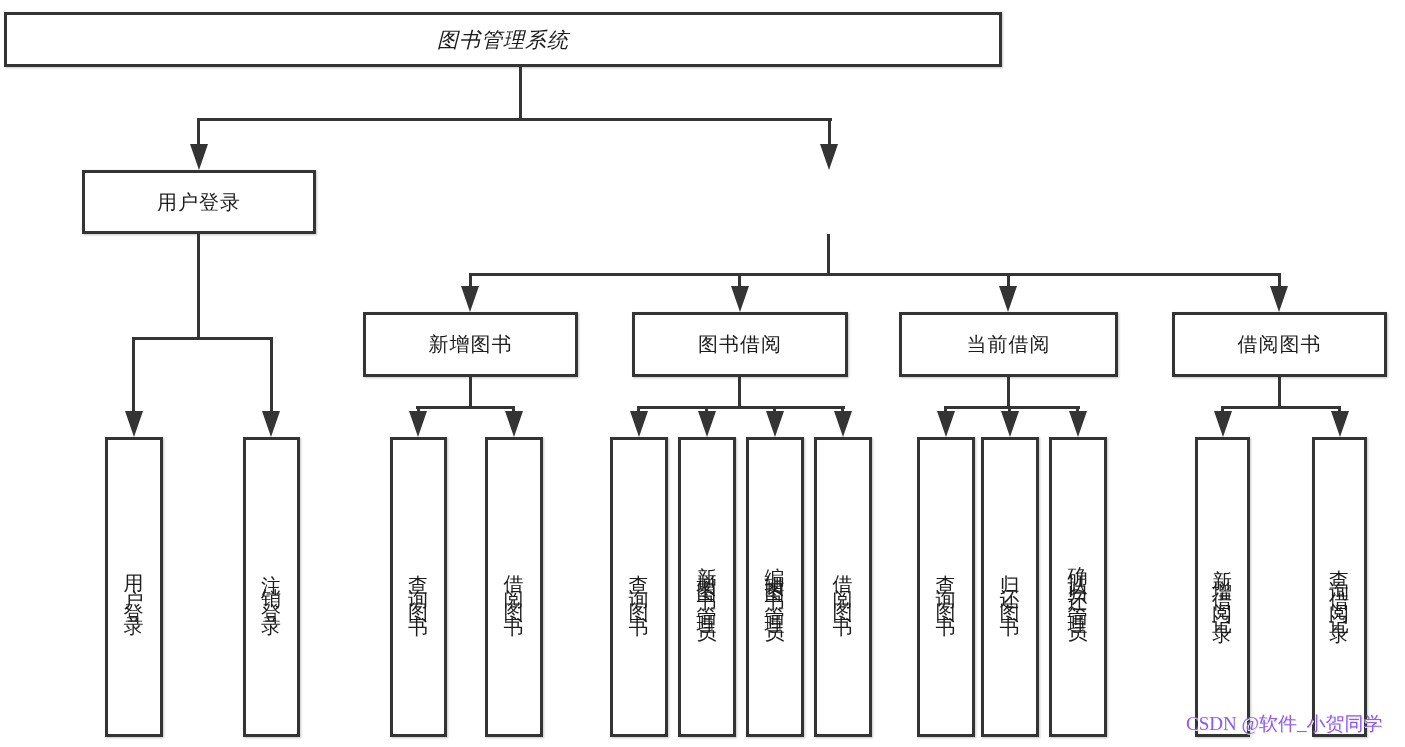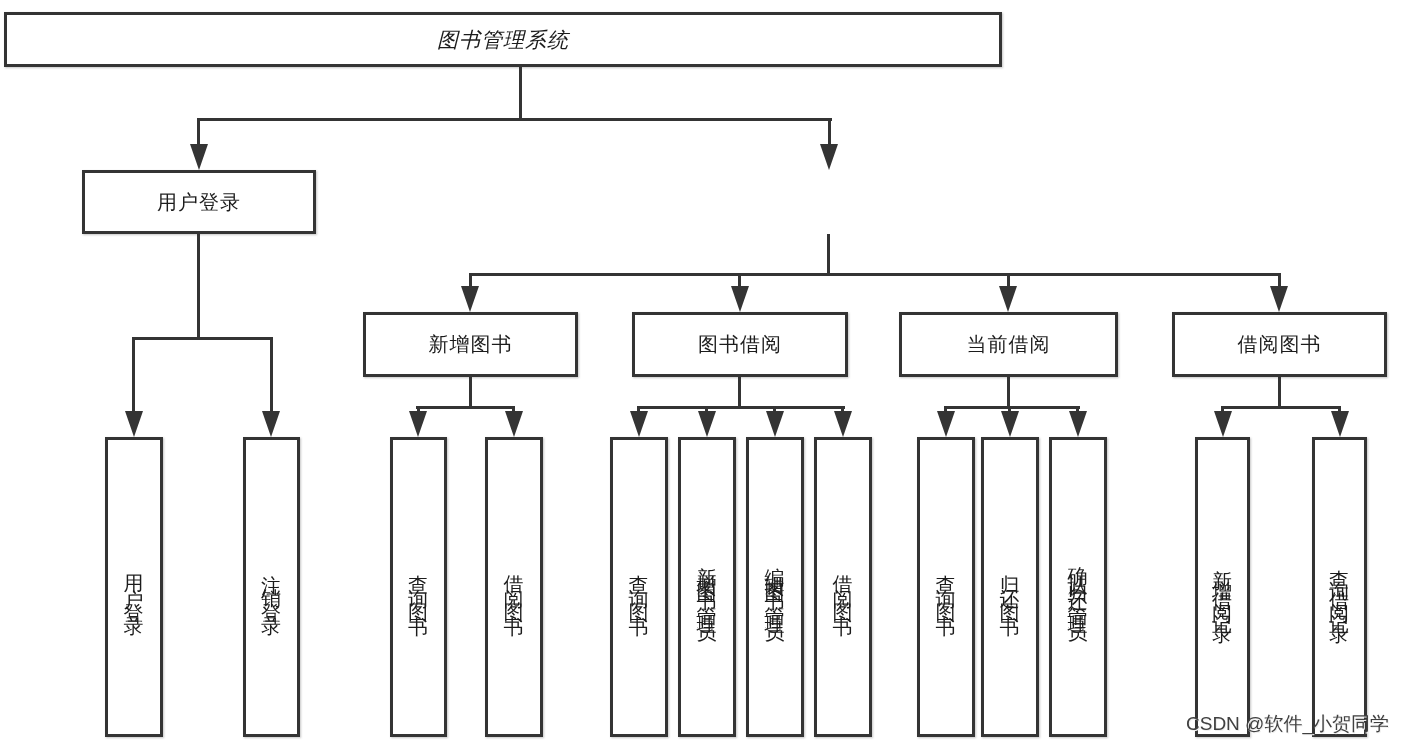--- a/index.html
+++ b/index.html
@@ -35,24 +35,25 @@
   .arrow{
     position:absolute;width:0;height:0;
     border-left:9px solid transparent;
     border-right:9px solid transparent;
     border-top:26px solid #343434;
   }
   .watermark{
     position:absolute;
     left:1186px;top:711px;
     font-size:19px;
-    color:#404040;
+    color:#8b5cf6;
     text-shadow:1px 1px 0 #efefef;
     white-space:nowrap;
     z-index:10;
+    font-family:Liberation Serif, serif;
   }
 </style>
 </head>
 <body>
 
 <div class="canvas">
 
   <div class="hbox root-box" style="left:4px;top:12px;width:998px;height:55px;font-style:italic;">
     <span>图书管理系统</span>
   </div>

